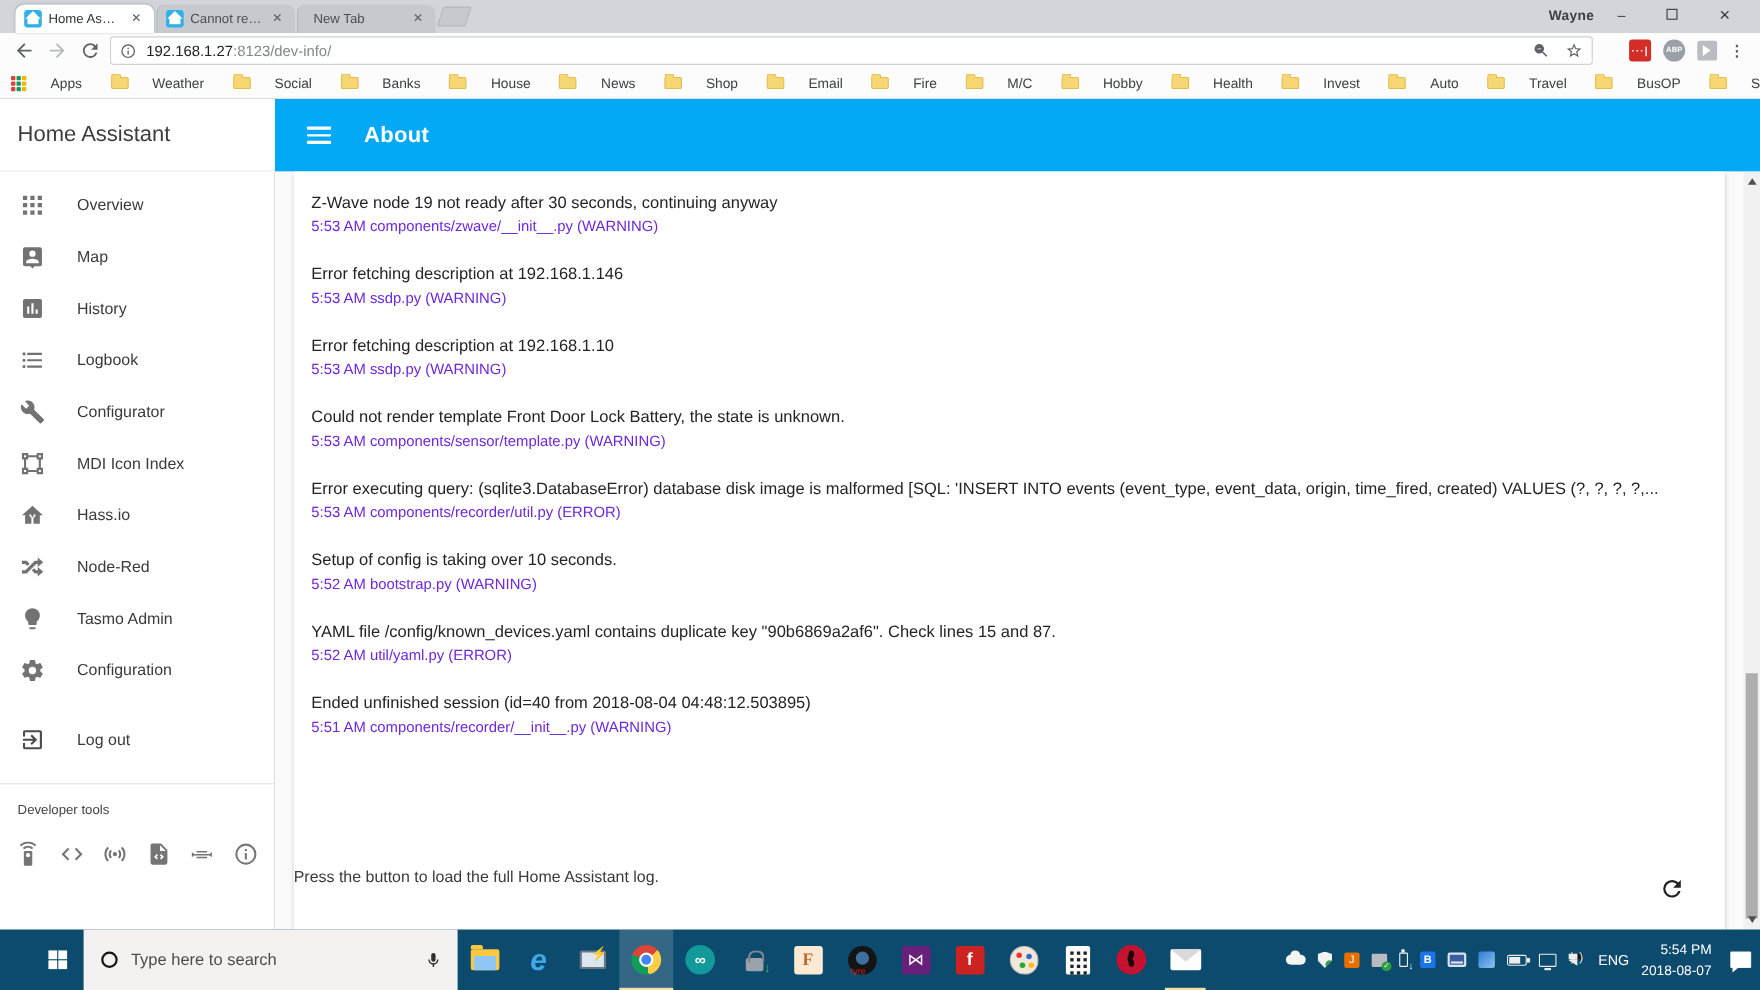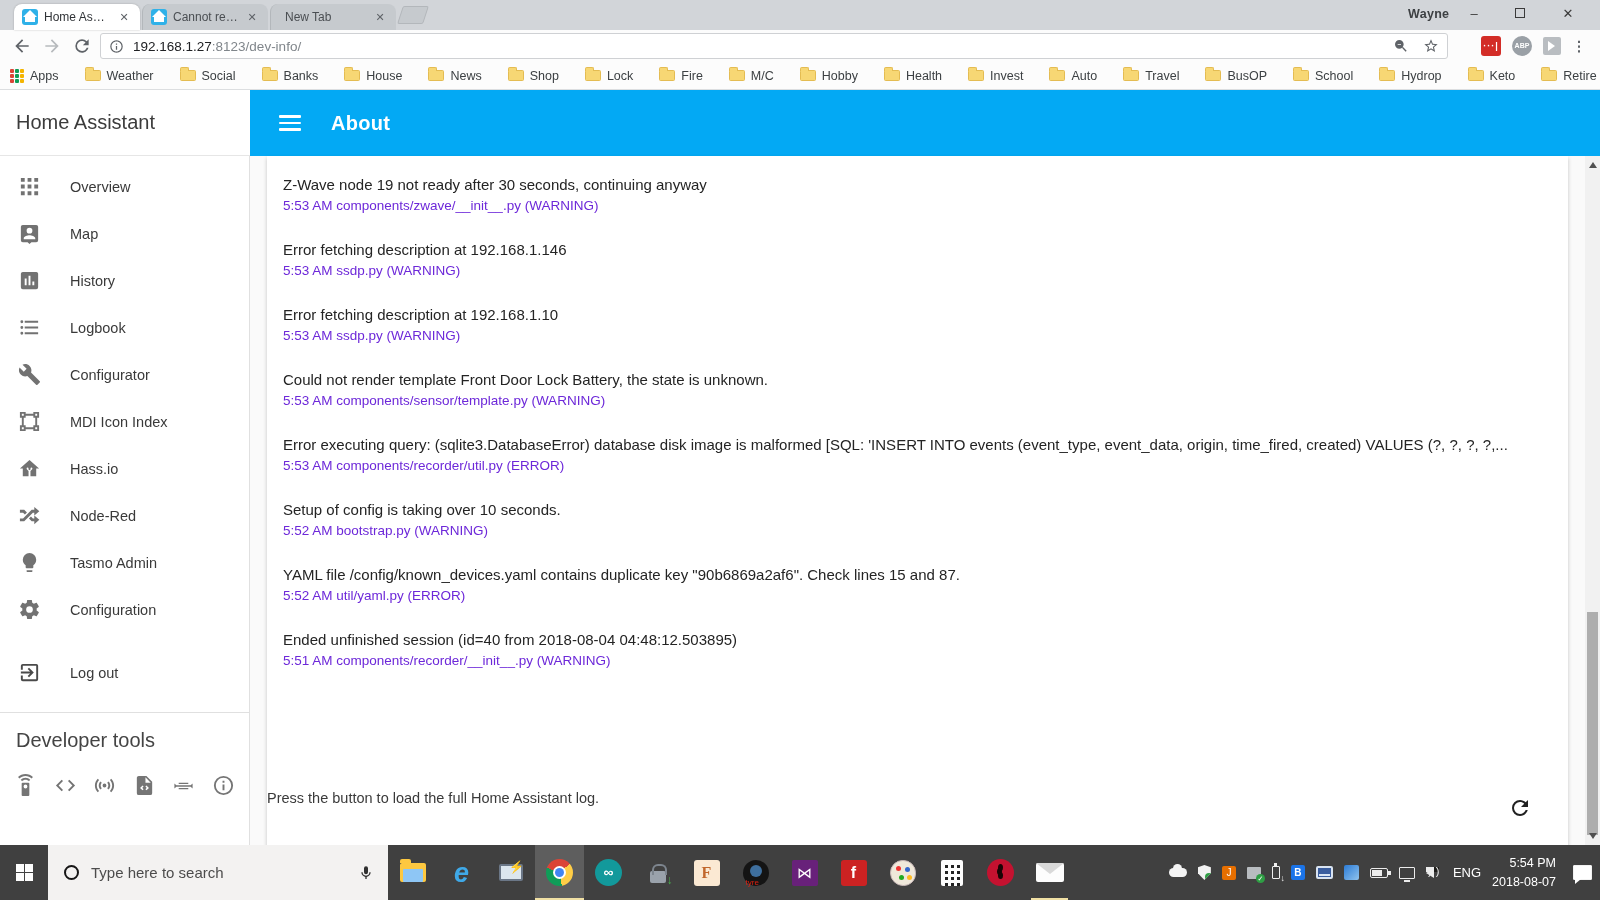--- a/index.html
+++ b/index.html
@@ -33,21 +33,21 @@
   .omni-right { margin-left:auto; display:flex; align-items:center; gap:14px; }
   .omni-right svg { width:16px; height:16px; color:#5f6368; display:block; }
   .ext-area { position:absolute; right:14px; top:3px; height:26px; display:flex; align-items:center; gap:11px; }
   .ext-lastpass { width:20px; height:20px; border-radius:3px; background:#d32d27; color:#fff; font-size:9px; font-weight:bold; text-align:center; line-height:20px; letter-spacing:1px; }
   .ext-abp { width:20px; height:20px; border-radius:10px; background:#9aa0a6; color:#fff; font-size:7px; font-weight:bold; text-align:center; line-height:20px; }
   .ext-ietab { width:18px; height:18px; border-radius:2px; background:#b9bdc1; position:relative; }
   .ext-ietab::after { content:""; position:absolute; left:5px; top:4px; border-left:7px solid #fff; border-top:5px solid transparent; border-bottom:5px solid transparent; }
   .menu-dots { color:#5f6368; font-size:14px; letter-spacing:0; line-height:26px; font-weight:bold; }
 
   .bookmarks { position:absolute; left:0; top:62px; width:1600px; height:28px; background:#fcfcfc; border-bottom:1px solid #dcdee0; display:flex; align-items:center; padding:0 10px; gap:26px; }
-  .bm { display:flex; align-items:center; gap:6px; font-size:12.5px; color:#3c4043; white-space:nowrap; }
+  .bm { display:flex; align-items:center; gap:22px; font-size:12.5px; color:#3c4043; white-space:nowrap; }
   .apps-grid { width:14px; height:14px; display:grid; grid-template-columns:repeat(3,4px); grid-template-rows:repeat(3,4px); gap:1px; }
   .apps-grid i { border-radius:1px; }
   .apps-grid i:nth-child(3n+1){ background:#db4437; } .apps-grid i:nth-child(3n+2){ background:#0f9d58; } .apps-grid i:nth-child(3n){ background:#f4b400; }
   .folder { width:16px; height:11px; background:#f7d774; border:1px solid #e4bc52; border-radius:1.5px; position:relative; flex:none; }
   .folder::before { content:""; position:absolute; left:-1px; top:-4px; width:7px; height:3px; background:#f7d774; border:1px solid #e4bc52; border-bottom:none; border-radius:2px 2px 0 0; }
 
   
   .ha-header { position:absolute; left:0; top:90px; width:1600px; height:66px; }
   .ha-header .left { position:absolute; left:0; top:0; width:250px; height:66px; background:#fff; border-bottom:1px solid #e6e6e6; display:flex; align-items:center; }
   .ha-app-title { font-size:20px; color:#3c3c3c; margin-left:16px; }
@@ -57,21 +57,21 @@
   .ha-page-title { color:#fff; font-size:20px; font-weight:700; margin-left:30px; letter-spacing:.3px; }
 
   
   .sidebar { position:absolute; left:0; top:156px; width:250px; height:689px; background:#fff; border-right:1px solid #e0e0e0; padding-top:7px; }
   .nav-item { height:47px; display:flex; align-items:center; }
   .nav-item svg { width:23px; height:23px; color:#727272; margin-left:18px; flex:none; }
   .nav-item .lbl { margin-left:29px; font-size:14.5px; font-weight:500; color:#3a3a3a; }
   .nav-item.logout { margin-top:16px; }
   .nav-item.logout svg { color:#4a4a4a; }
   .sb-divider { border-top:1px solid #e0e0e0; margin-top:16px; }
-  .devtools-label { margin:16px 0 0 16px; font-size:20px; font-weight:500; color:#444; }
+  .devtools-label { margin:16px 0 0 16px; font-size:12px; font-weight:500; color:#444; }
   .devtools-row { margin-top:22px; padding:0 14px; display:flex; justify-content:space-between; }
   .devtools-row svg { width:23px; height:23px; color:#757575; }
 
   
   .content-bg { position:absolute; left:250px; top:156px; width:1335px; height:689px; background:#fafafa; }
   .log-card { position:absolute; left:17px; top:0; width:1301px; height:792px; background:#fff; box-shadow:0 2px 4px rgba(0,0,0,.22); }
   .log-list { padding:20px 16px 0 16px; }
   .log-entry { margin-bottom:28px; }
   .log-msg { font-size:15px; color:#242424; white-space:nowrap; overflow:hidden; }
   .log-meta { margin-top:5px; font-size:13.5px; color:#6d28d9; }
@@ -82,21 +82,21 @@
   .footer-refresh svg { width:24px; height:24px; }
 
   
   .scrollbar { position:absolute; left:1585px; top:156px; width:15px; height:689px; background:#f1f1f1; }
   .sb-arrow { position:absolute; left:3.5px; width:0; height:0; }
   .sb-up { top:6px; border-left:4px solid transparent; border-right:4px solid transparent; border-bottom:6px solid #505050; }
   .sb-down { bottom:6px; border-left:4px solid transparent; border-right:4px solid transparent; border-top:6px solid #505050; }
   .sb-thumb { position:absolute; left:2px; top:456px; width:11px; height:223px; background:#aeaeae; }
 
   
-  .taskbar { position:absolute; left:0; top:845px; width:1600px; height:55px; background:#404040; display:flex; align-items:stretch; color:#fff; }
+  .taskbar { position:absolute; left:0; top:845px; width:1600px; height:55px; background:#0c4a6e; display:flex; align-items:stretch; color:#fff;padding-left:28px; }
   .tb-start { width:48px; display:flex; align-items:center; justify-content:center; }
   .win-logo { width:17px; height:17px; display:grid; grid-template-columns:8px 8px; grid-template-rows:8px 8px; gap:1px; }
   .win-logo i { background:#fdfdfd; }
   .tb-search { width:340px; background:#f3f2f1; display:flex; align-items:center; color:#4c4c4c; }
   .search-ring { width:15px; height:15px; border:2.5px solid #161616; border-radius:50%; margin-left:16px; flex:none; }
   .tb-search .ph { margin-left:12px; font-size:15px; }
   .tb-search svg.mic { width:16px; height:16px; color:#303030; margin-left:auto; margin-right:14px; }
   .tb-apps { display:flex; }
   .tb-tile { width:49px; display:flex; align-items:center; justify-content:center; position:relative; }
   .tb-tile.focused { background:rgba(255,255,255,.16); }
@@ -262,21 +262,21 @@
       <span class="bm">
         <span class="folder"></span>
         <span>News</span>
       </span>
       <span class="bm">
         <span class="folder"></span>
         <span>Shop</span>
       </span>
       <span class="bm">
         <span class="folder"></span>
-        <span>Lock</span>
+        <span>Email</span>
       </span>
       <span class="bm">
         <span class="folder"></span>
         <span>Fire</span>
       </span>
       <span class="bm">
         <span class="folder"></span>
         <span>M/C</span>
       </span>
       <span class="bm">

